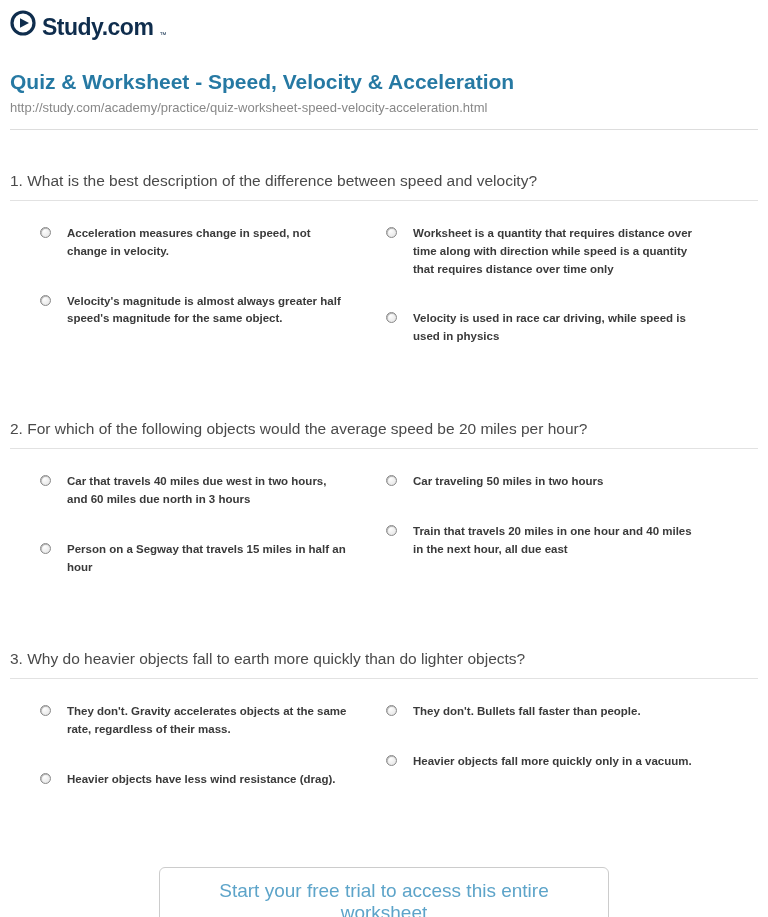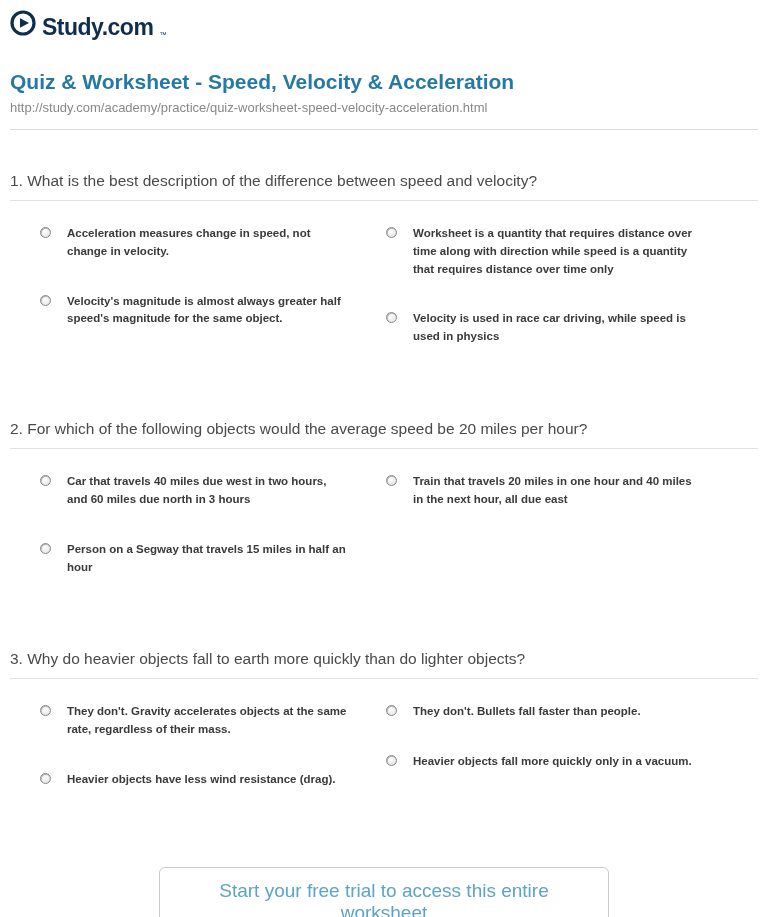--- a/index.html
+++ b/index.html
@@ -94,20 +94,24 @@
           <span class="option-text">Car that travels 40 miles due west in two hours, and 60 miles due north in 3 hours</span>
         </div>
         <div class="option gap-top">
           <span class="radio"></span>
           <span class="option-text">Person on a Segway that travels 15 miles in half an hour</span>
         </div>
       </div>
       <div class="col col-right">
         <div class="option">
           <span class="radio"></span>
+          <span class="option-text">Car traveling 50 miles in two hours</span>
+        </div>
+        <div class="option">
+          <span class="radio"></span>
           <span class="option-text">Train that travels 20 miles in one hour and 40 miles in the next hour, all due east</span>
         </div>
       </div>
     </div>
   </section>
 
   <section>
     <h2 class="q-title">3. Why do heavier objects fall to earth more quickly than do lighter objects?</h2>
     <div class="q-divider"></div>
     <div class="options">

